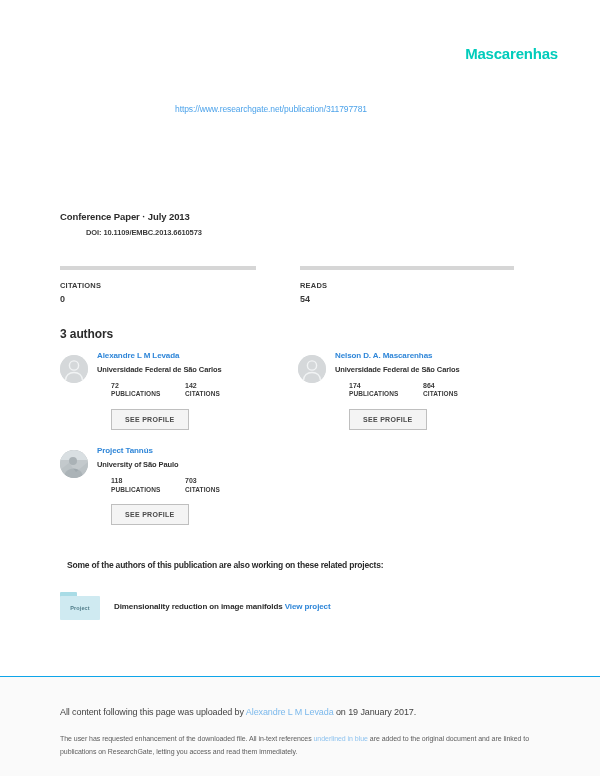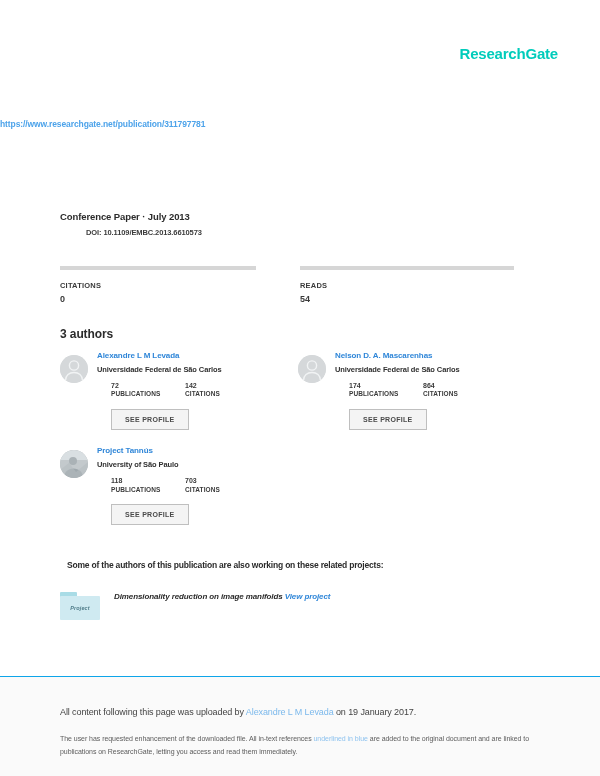--- a/index.html
+++ b/index.html
@@ -32,26 +32,26 @@
     font-size: 15px;
     font-weight: bold;
     letter-spacing: -0.2px;
     color: #00ccbb;
     text-align: right;
     line-height: 1;
   }
 
   .article-url {
     position: absolute;
-    top: 119px;
+    top: 104px;
     left: 0;
     width: 542px;
-    text-align: left;
+    text-align: center;
     font-size: 8.5px;
-    font-weight: bold;
+    font-weight: normal;
     color: #4da3ea;
     letter-spacing: -0.1px;
     white-space: nowrap;
     overflow: hidden;
   }
 
   
   .meta {
     position: absolute;
     top: 211px;
@@ -206,22 +206,22 @@
     font-weight: bold;
     color: #2b2b2b;
     letter-spacing: -0.2px;
     margin-left: 7px;
   }
   .project-row {
     position: absolute;
     top: 592px;
     left: 60px;
     display: flex;
+    align-items: center;
     width: 470px;
-    font-style: italic;
   }
   .project-icon {
     width: 40px;
     height: 28px;
     position: relative;
     flex: none;
   }
   .project-icon .tab {
     position: absolute;
     left: 0;
@@ -292,21 +292,21 @@
     line-height: 1.85;
     letter-spacing: -0.05px;
   }
   .footer-note .blue { color: #8fc3ef; }
 </style>
 </head>
 <body>
 
 <div class="page">
 
-  <div class="rg-logo">ResearchGate</div>
+  <div class="rg-logo">Mascarenhas</div>
 
   <div class="article-url">https://www.researchgate.net/publication/311797781</div>
 
   <div class="meta">
     <div class="meta-type">Conference Paper · July 2013</div>
     <div class="meta-doi">DOI: 10.1109/EMBC.2013.6610573</div>
   </div>
 
   <div class="stats">
     <div class="stat-col">

